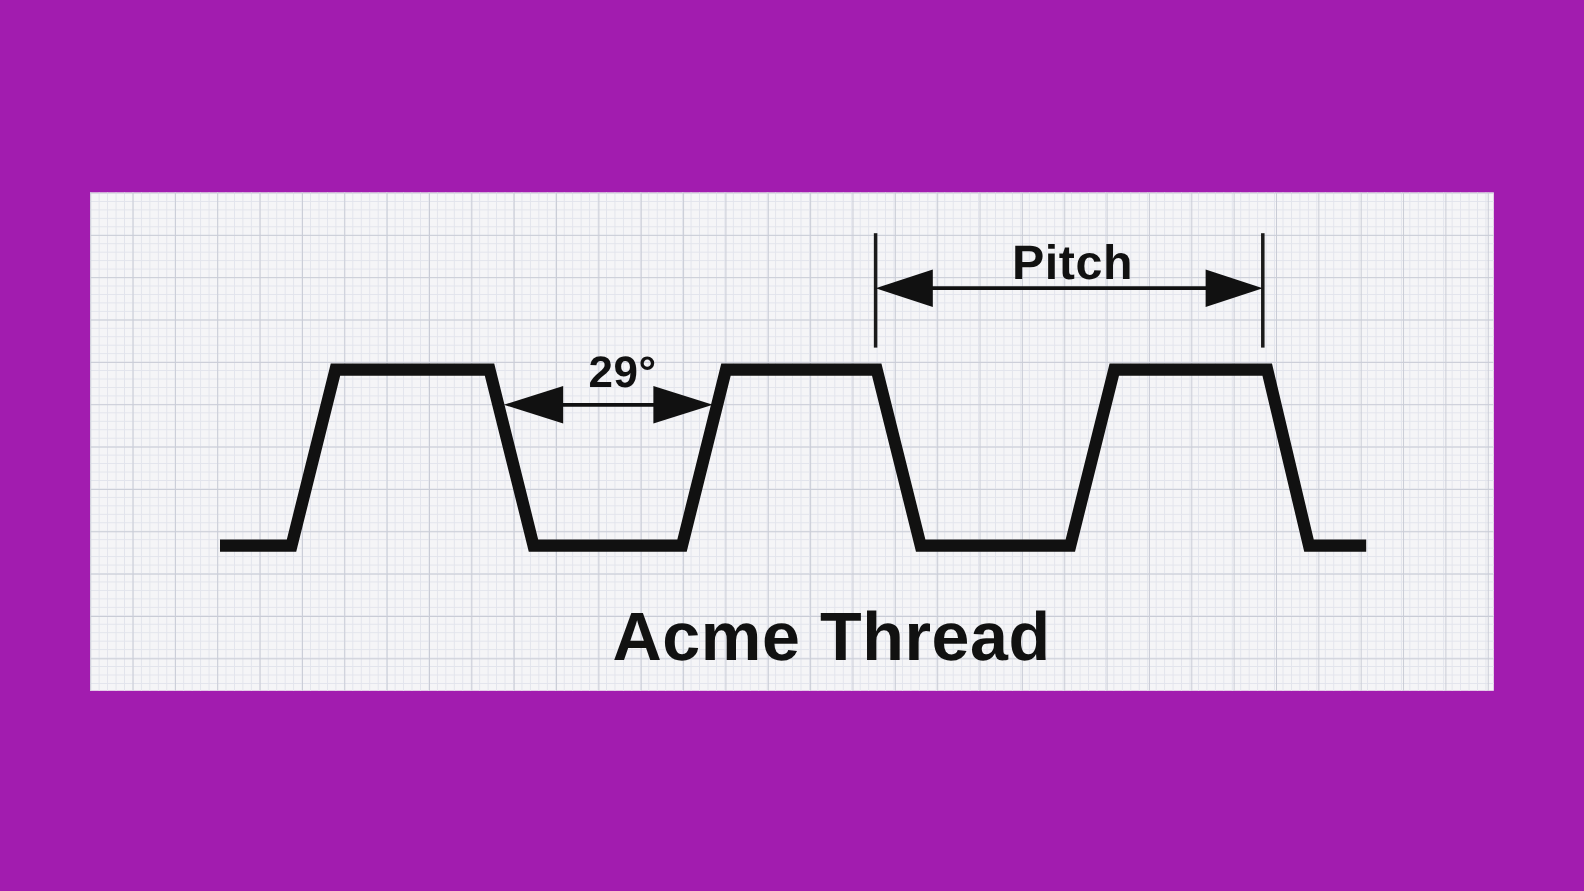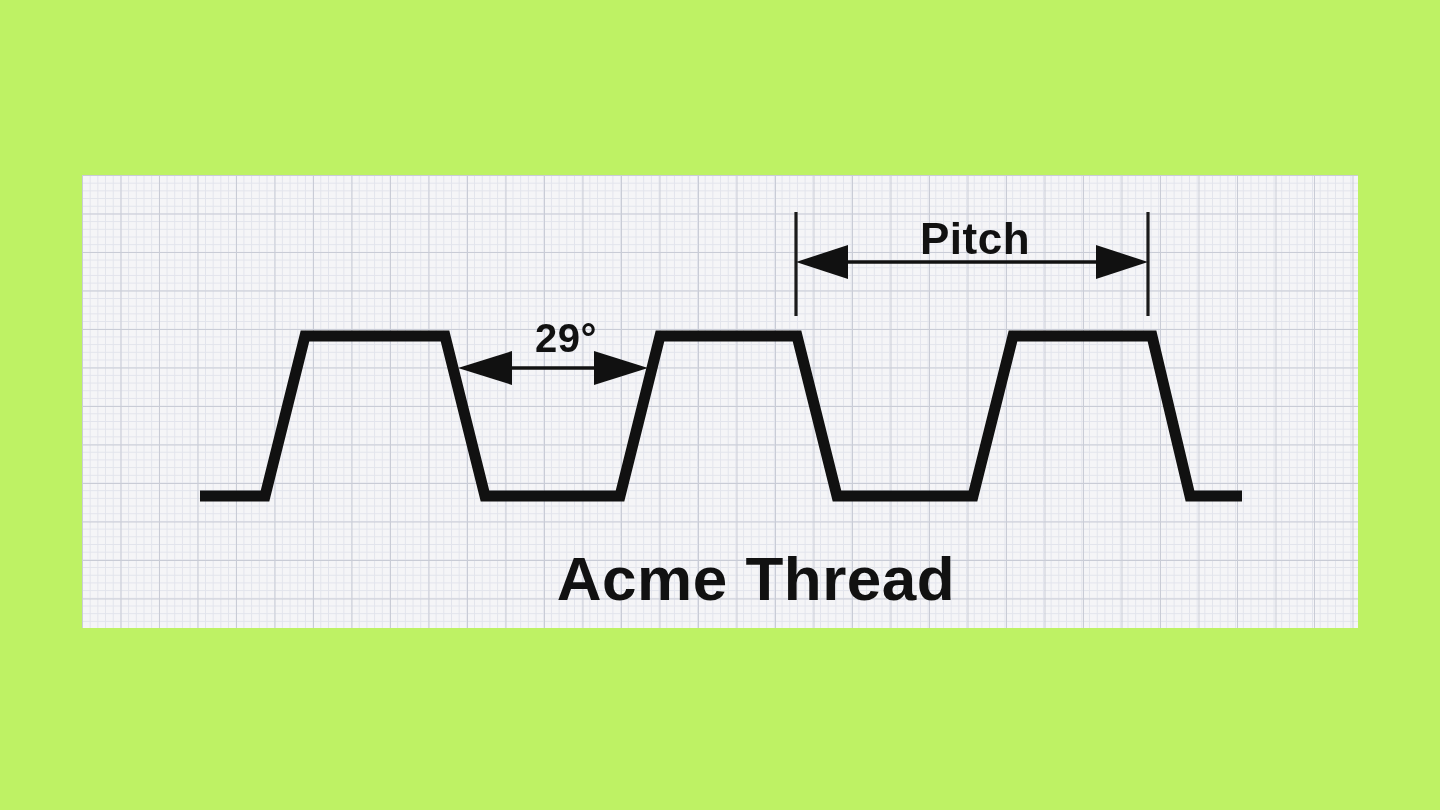--- a/index.html
+++ b/index.html
@@ -11,21 +11,21 @@
     width: 1440px;
     height: 810px;
     font-family: "Liberation Sans", sans-serif;
     overflow: hidden;
   }
 
   #figure {
     position: relative;
     width: 1440px;
     height: 810px;
-    background: #bef264;
+    background: #a21caf;
   }
 
   
   #grid-paper {
     position: absolute;
     left: 82px;
     top: 175px;
     width: 1276px;
     height: 453px;
     background-color: #f5f5f7;

